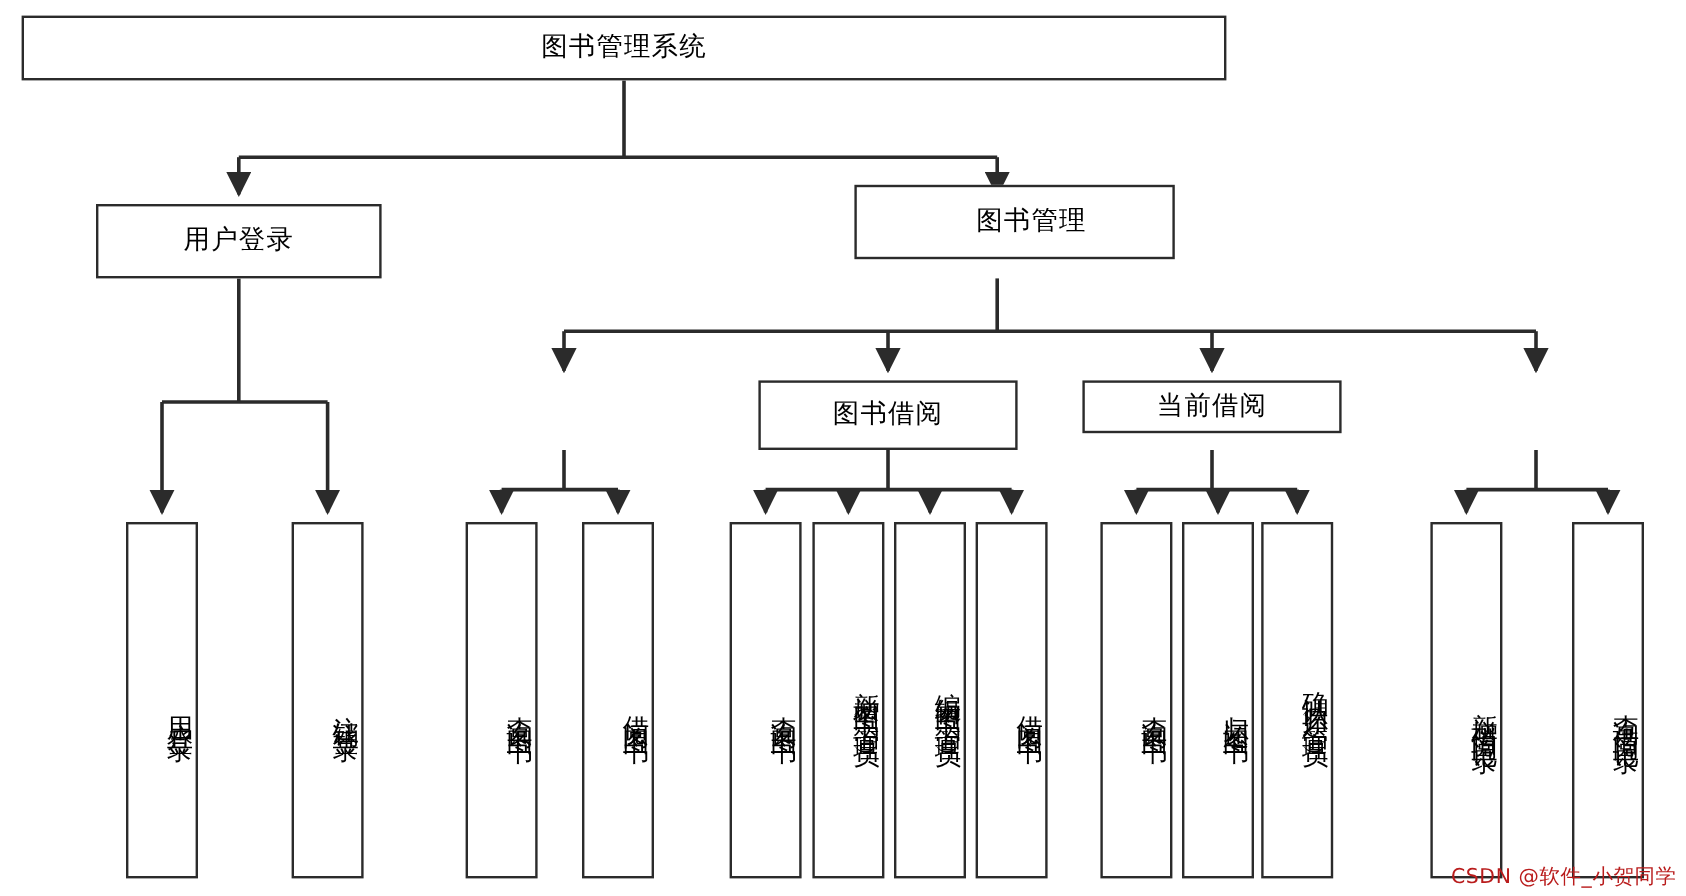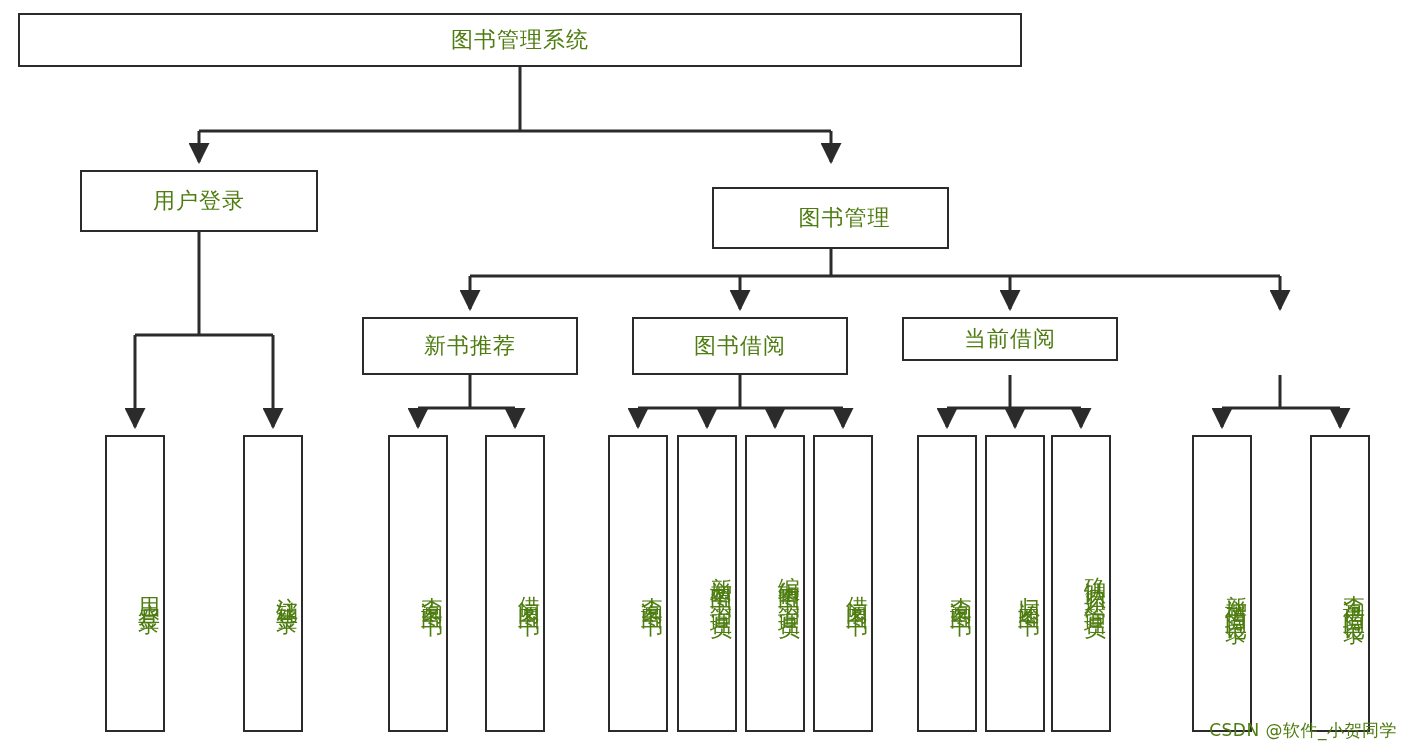--- a/index.html
+++ b/index.html
@@ -25,21 +25,21 @@
     height: 747px;
   }
   .node {
     position: absolute;
     box-sizing: border-box;
     border: 2.5px solid #2b2b2b;
     background: #ffffff;
     display: flex;
     align-items: center;
     justify-content: center;
-    color: #4d7c0f;
+    color: #000000;
   }
   .node.horiz {
     font-size: 22px;
     letter-spacing: 1px;
     line-height: 1.2;
   }
   .node.vert {
     writing-mode: vertical-rl;
     text-orientation: upright;
     font-size: 22px;
@@ -51,21 +51,21 @@
   }
   .node .lbl {
     display: block;
     white-space: nowrap;
   }
   #watermark {
     position: absolute;
     right: 8px;
     bottom: 5px;
     font-size: 17px;
-    color: #4d7c0f;
+    color: #b91c1c;
     letter-spacing: 0.5px;
     white-space: nowrap;
     font-family: "DejaVu Sans", "Liberation Sans", sans-serif;
   }
 </style>
 </head>
 <body>
 
 <div id="canvas">
 
@@ -119,27 +119,24 @@
     </g>
   </svg>
 
   <div class="node horiz" style="left:18px; top:13px; width:1004px; height:54px;">
     <span class="lbl">图书管理系统</span>
   </div>
 
   <div class="node horiz" style="left:80px; top:170px; width:238px; height:62px;">
     <span class="lbl">用户登录</span>
   </div>
-  <div class="node horiz" style="left:712px; top:187px; width:237px; height:62px;padding-left:28px;">
+  <div class="node horiz" style="left:712px; top:154px; width:267px; height:62px;padding-left:28px;">
     <span class="lbl">图书管理</span>
   </div>
 
-  <div class="node horiz" style="left:362px; top:317px; width:216px; height:58px;">
-    <span class="lbl">新书推荐</span>
-  </div>
   <div class="node horiz" style="left:632px; top:317px; width:216px; height:58px;text-align:center;">
     <span class="lbl">图书借阅</span>
   </div>
   <div class="node horiz" style="left:902px; top:317px; width:216px; height:44px;">
     <span class="lbl">当前借阅</span>
   </div>
 
   <div class="node vert" style="left:105px; top:435px; width:60px; height:297px;">
     <span class="lbl">用户登录</span>
   </div>

